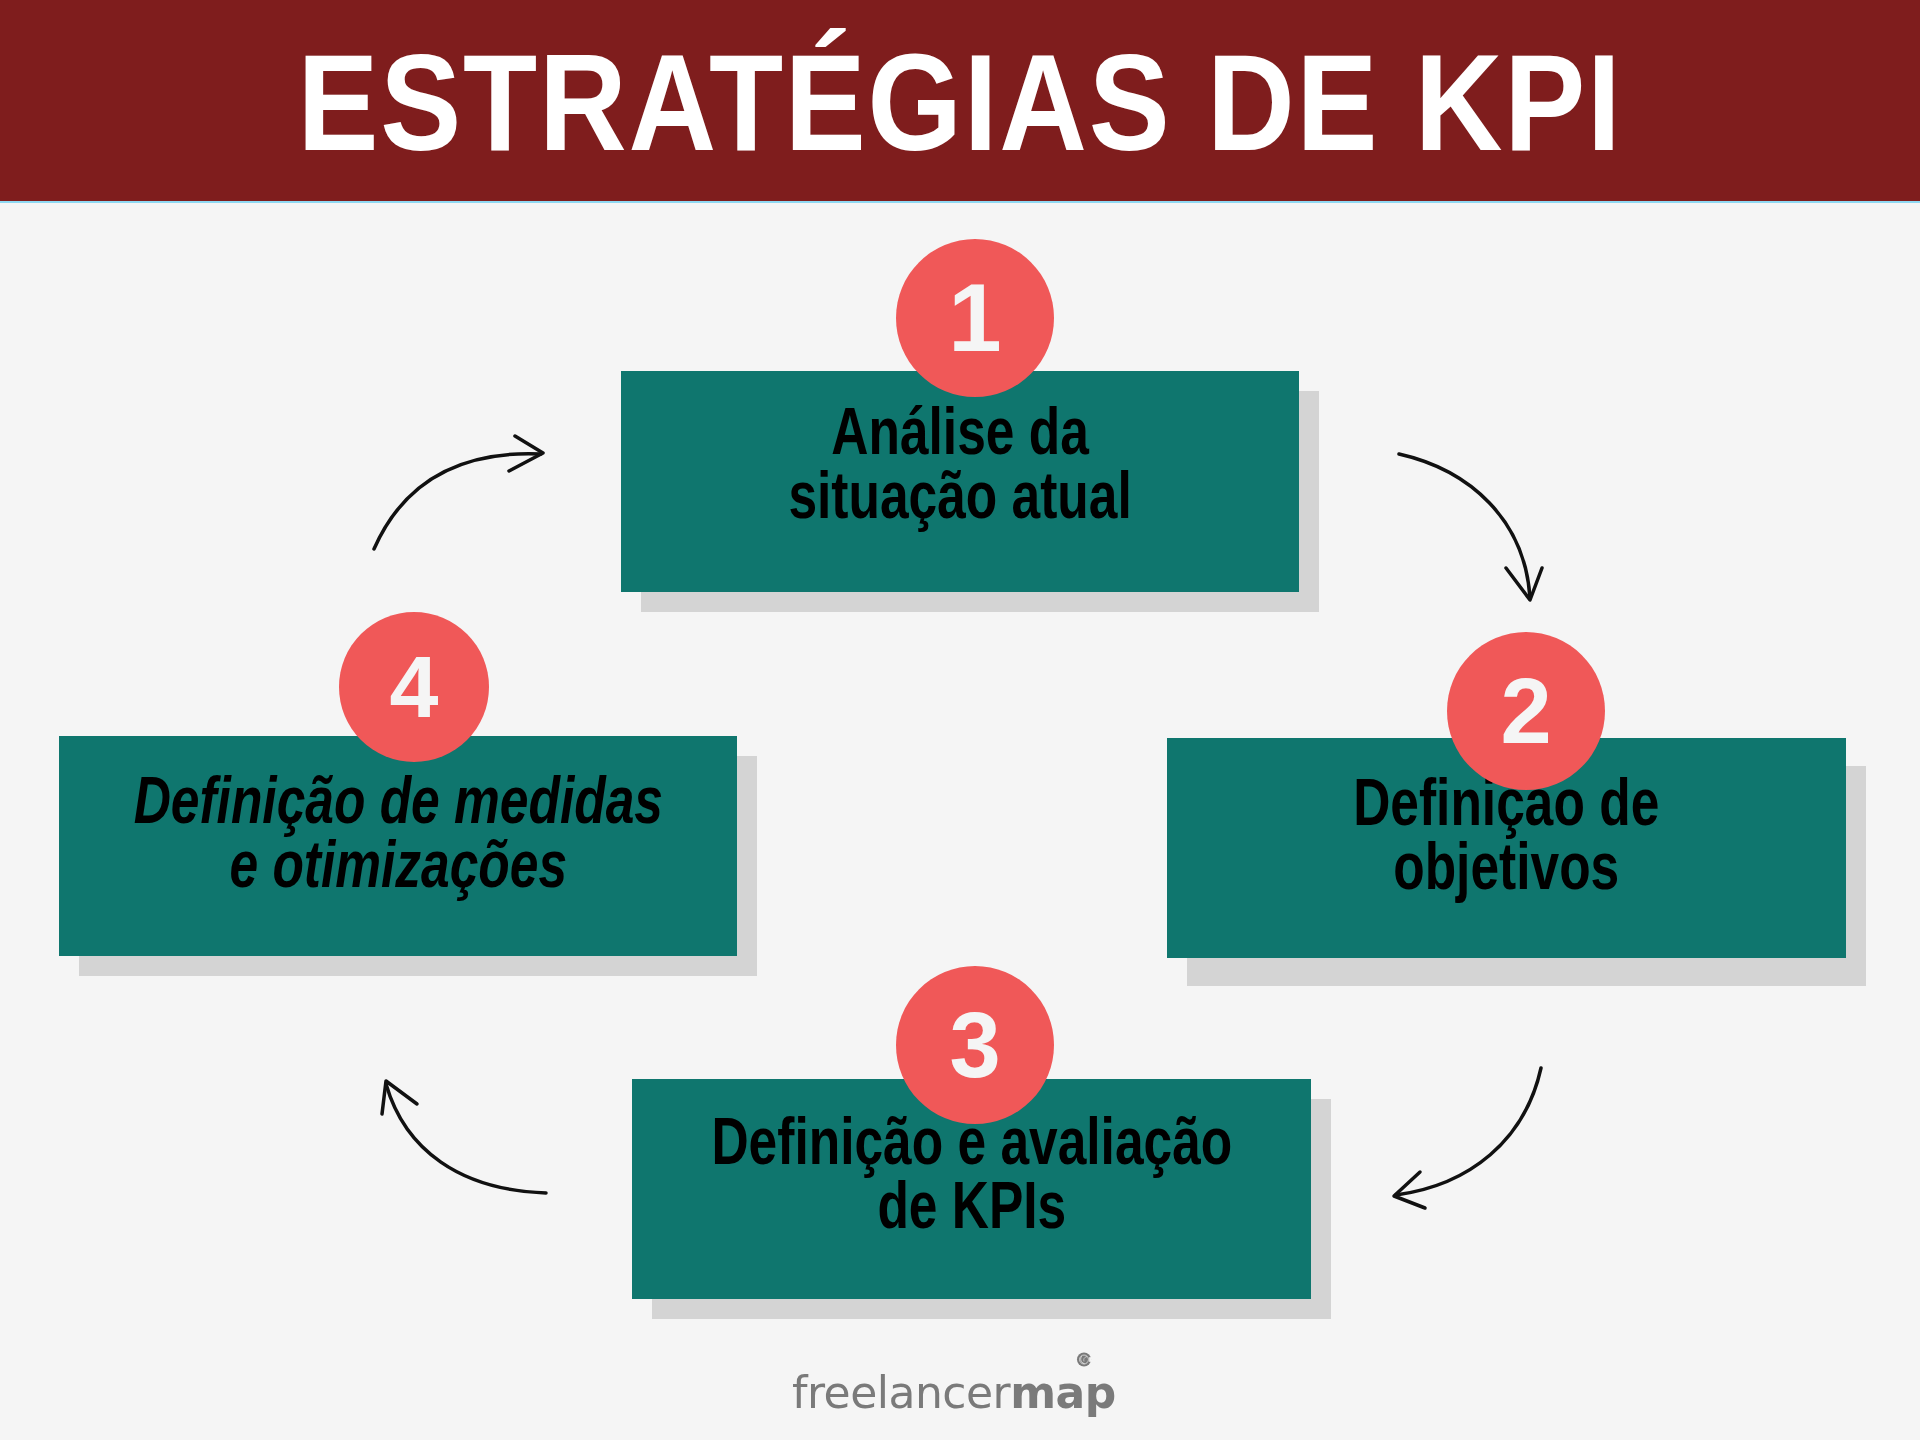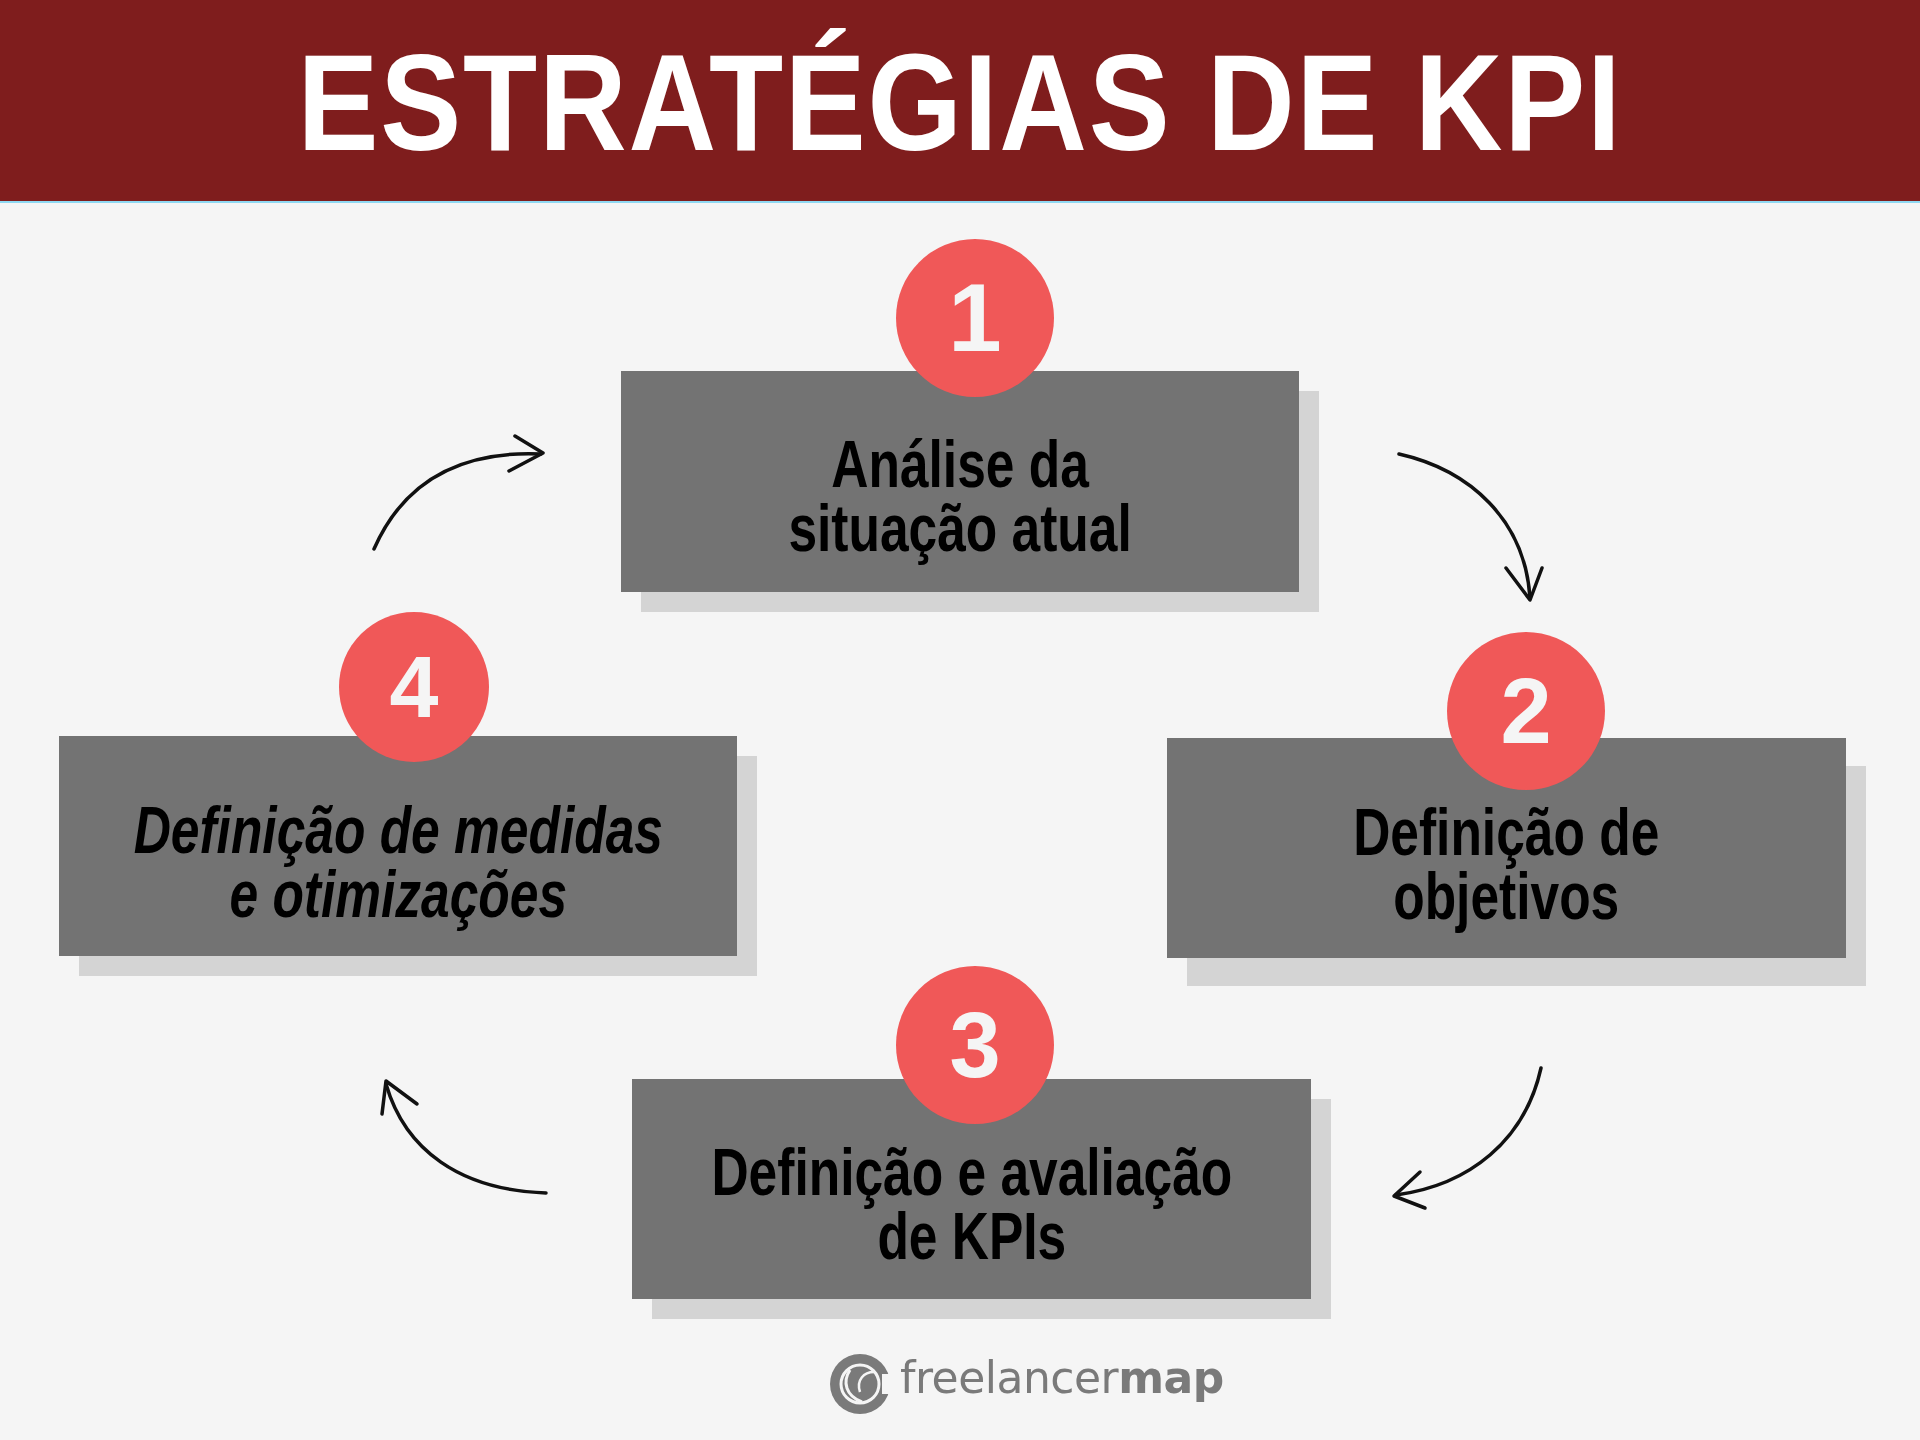--- a/index.html
+++ b/index.html
@@ -19,41 +19,41 @@
     text-align: center; color: #FFFFFF;
     font-weight: bold; font-size: 138px; line-height: 160px;
     letter-spacing: 2px;
     transform: scaleX(0.88); transform-origin: 960px 0;
     white-space: nowrap;
   }
   .shadow {
     position: absolute; background: #D4D4D4;
   }
   .box {
-    position: absolute; background: #737373;
-    display: flex; align-items: center; justify-content: center;
+    position: absolute; background: #0f766e;
+    display: flex; justify-content: center;
   }
   .box-text {
     text-align: center; color: #000000; font-weight: bold;
     font-size: 66px; line-height: 64px;
     transform: scaleX(0.78);
     white-space: nowrap;
   }
   .box-text span { display: block; }
   .circle {
     position: absolute; border-radius: 50%;
     background: #F05858;
     display: flex; align-items: center; justify-content: center;
     color: #F5F5F5; font-weight: bold;
   }
   .circle span { display: block; }
   .arrows { position: absolute; left: 0; top: 0; width: 1920px; height: 1440px; pointer-events: none; }
   .logo {
-    position: absolute; left: 828px; top: 1352px; height: 66px;
-    display: flex; align-items: flex-start;
+    position: absolute; left: 784px; top: 1352px; height: 66px;
+    display: flex; align-items: flex-end; flex-direction: column;
   }
   .logo-text {
     font-size: 44px; color: #7a7a7a; margin-left: 8px; letter-spacing: -0.5px;
     font-family: "DejaVu Sans", sans-serif;
   }
   .logo-text .light { font-weight: normal; }
   .logo-text .bold { font-weight: bold; }
 </style>
 </head>
 <body>

